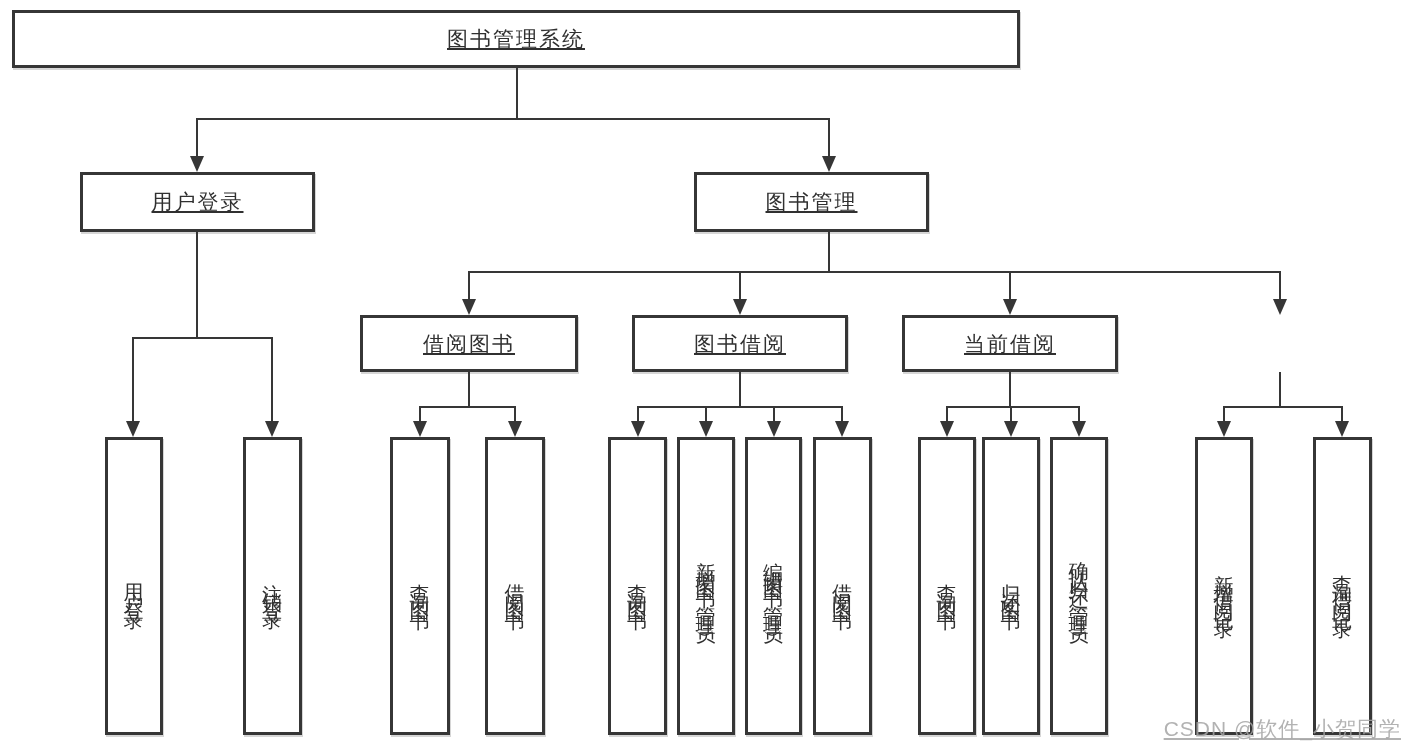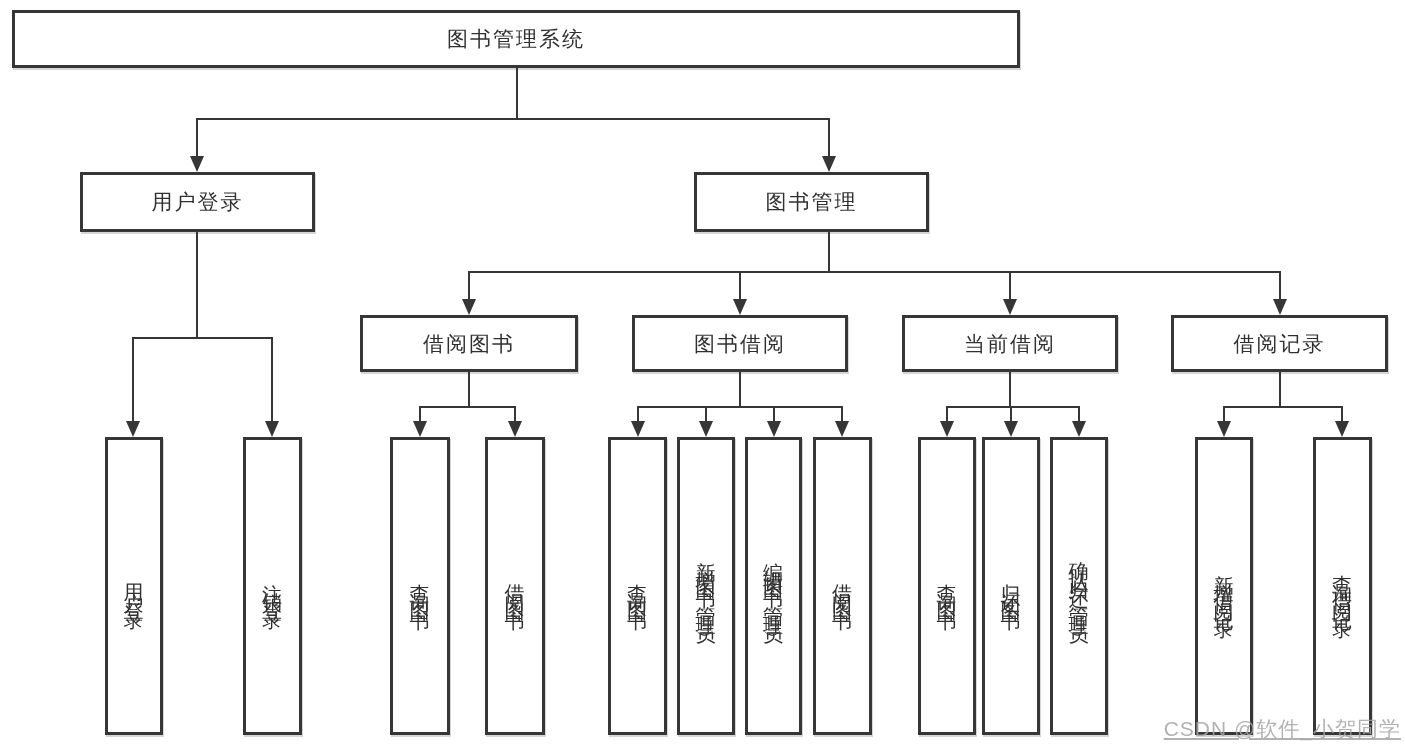--- a/index.html
+++ b/index.html
@@ -23,20 +23,21 @@
     color: #303030;
     display: flex;
     align-items: center;
     justify-content: center;
     box-shadow: 1px 2px 0 rgba(90,90,90,0.25);
   }
   .hlabel {
     font-size: 21px;
     letter-spacing: 2px;
     white-space: nowrap;
+    text-decoration: underline;
   }
   .vbox {
     top: 437px;
     height: 298px;
   }
   .vlabel {
     writing-mode: vertical-rl;
     text-orientation: mixed;
     font-size: 20px;
     letter-spacing: 0.45em;
@@ -100,21 +101,20 @@
   <div class="line v" style="left:739px;top:271px;height:30px"></div>
   <div class="arrow" style="left:733px;top:299px"></div>
   <div class="line v" style="left:1009px;top:271px;height:30px"></div>
   <div class="arrow" style="left:1003px;top:299px"></div>
   <div class="line v" style="left:1279px;top:271px;height:30px"></div>
   <div class="arrow" style="left:1273px;top:299px"></div>
 
   <div class="box hlabel" style="left:360px;top:315px;width:218px;height:57px">借阅图书</div>
   <div class="box hlabel" style="left:902px;top:315px;width:216px;height:57px">当前借阅</div>
   <div class="box hlabel" style="left:632px;top:315px;width:216px;height:57px">图书借阅</div>
-  <div class="box hlabel" style="left:1171px;top:315px;width:217px;height:57px">借阅记录</div>
 
   <div class="line v" style="left:468px;top:372px;height:34px"></div>
   <div class="line h" style="left:419px;top:406px;width:97px"></div>
   <div class="line v" style="left:419px;top:406px;height:17px"></div>
   <div class="arrow" style="left:413px;top:421px"></div>
   <div class="line v" style="left:514px;top:406px;height:17px"></div>
   <div class="arrow" style="left:508px;top:421px"></div>
 
   <div class="line v" style="left:739px;top:372px;height:34px"></div>
   <div class="line h" style="left:637px;top:406px;width:205px"></div>

